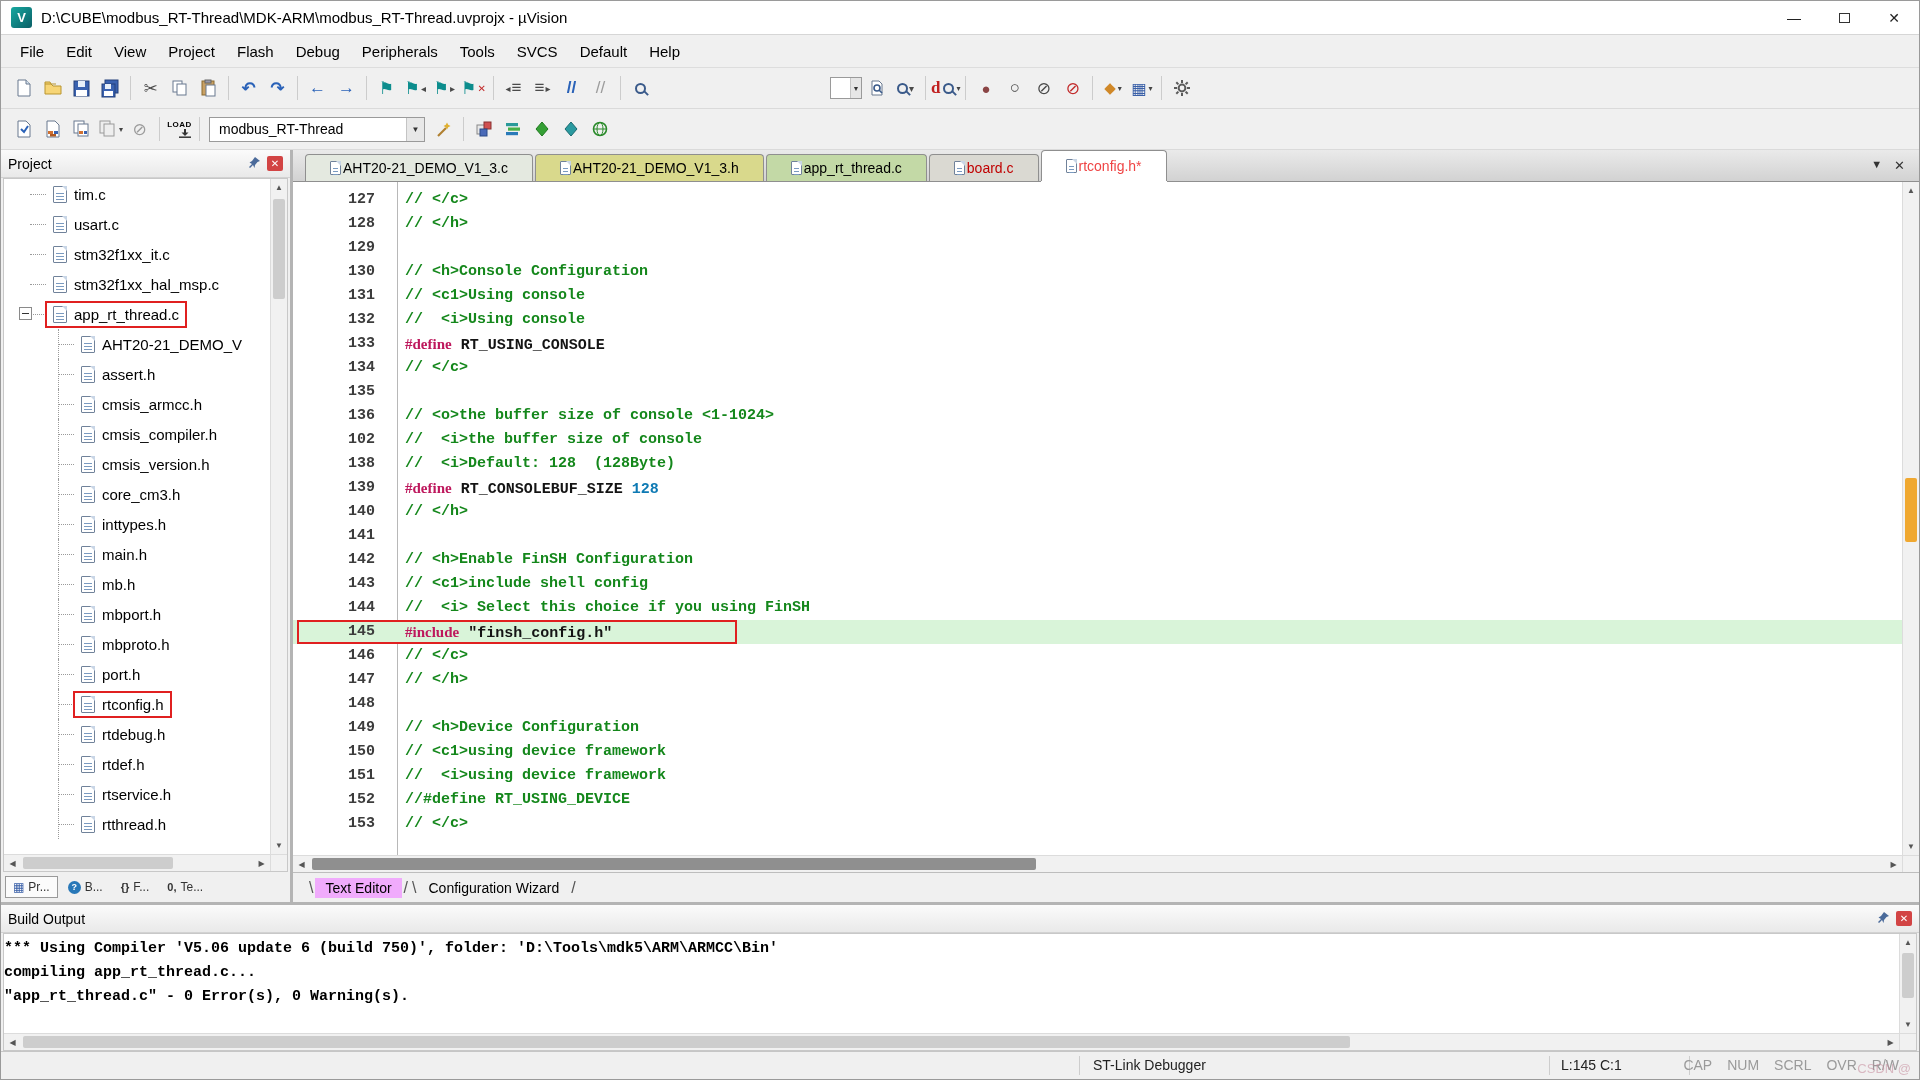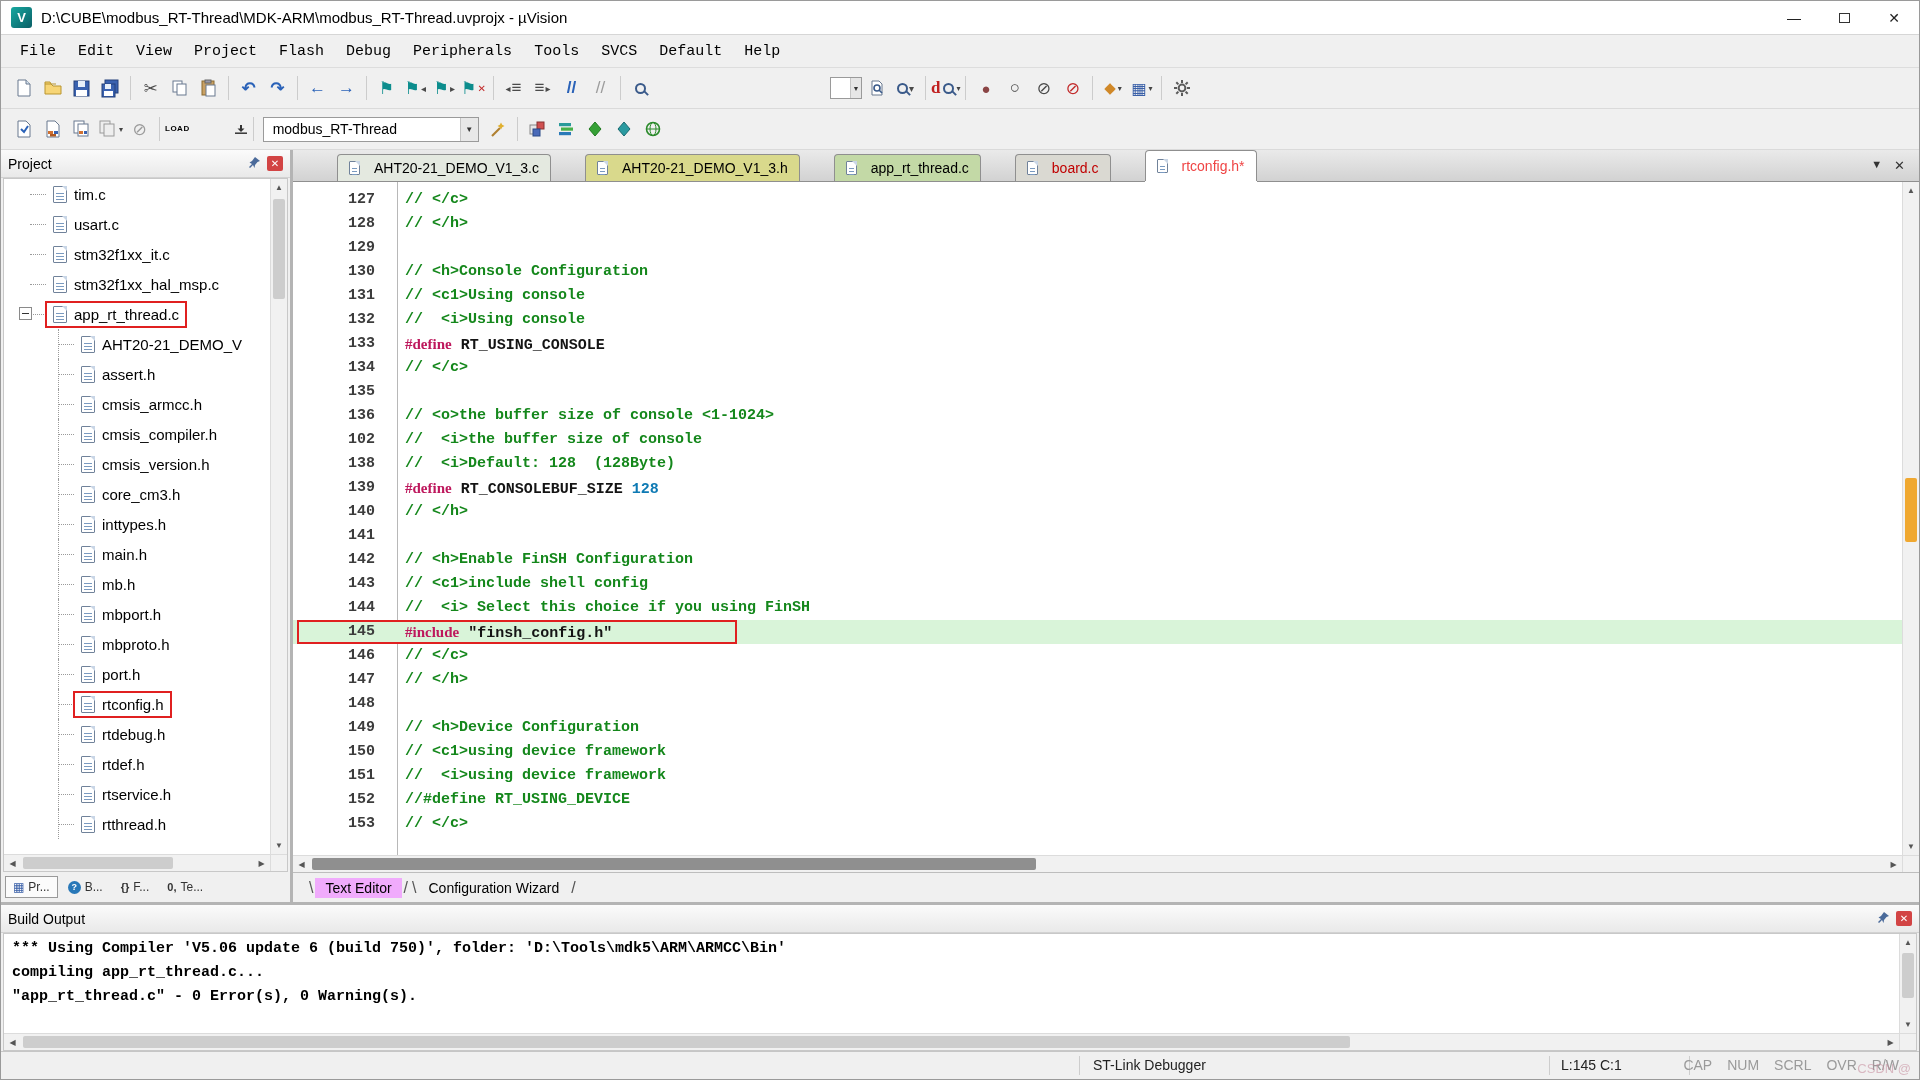--- a/index.html
+++ b/index.html
@@ -9,38 +9,38 @@
 
   
   .titlebar { height:34px; flex:none; background:#ffffff; display:flex; align-items:center; padding-left:10px; gap:9px; border-bottom:1px solid #d6d6d6; }
   .app-icon { width:21px; height:21px; border-radius:3px; background:linear-gradient(135deg,#18a8a0,#0a5f66); color:#fff; font-weight:bold; font-size:13px; display:flex; align-items:center; justify-content:center; }
   .title-text { font-size:15px; }
   .win-controls { margin-left:auto; display:flex; height:100%; }
   .win-btn { width:50px; display:flex; align-items:center; justify-content:center; color:#222; font-size:14px; }
   .restore-box { width:11px; height:10px; border:1.5px solid #333; }
 
   
-  .menubar { height:33px; flex:none; background:#f0f0f0; display:flex; align-items:center; padding-left:8px; font-size:15px; border-bottom:1px solid #dddddd;font-family:Liberation Mono, monospace; }
+  .menubar { height:33px; flex:none; background:#f0f0f0; display:flex; align-items:center; padding-left:8px; font-size:15px; border-bottom:1px solid #dddddd; }
   .menu-item { padding:5px 11px; }
 
   
   .toolbar { height:41px; flex:none; background:#f0f0f0; display:flex; align-items:center; padding:0 8px; border-bottom:1px solid #dadada; }
   .tbtn { min-width:29px; height:30px; display:flex; align-items:center; justify-content:center; font-size:17px; gap:1px; }
   .tsep { width:1px; height:24px; background:#cccccc; margin:0 5px; flex:none; }
   .ic-blue{color:#2a62b8;font-weight:bold;} .ic-teal{color:#0c8d8d;} .ic-dark{color:#4a4a4a;}
   .ic-red{color:#c22a2a;} .ic-gray{color:#9c9c9c;}
   .tiny { font-size:10px; }
   .dd { font-size:8px; color:#444; margin-left:1px; }
   .mag { width:11px; height:11px; border:2px solid #3a5a8a; border-radius:50%; position:relative; display:inline-block; }
   .mag::after { content:''; position:absolute; width:6px; height:2px; background:#3a5a8a; transform:rotate(45deg); right:-5px; bottom:-2px; }
   .dbg-d { color:#c02020; font-weight:bold; font-size:17px; font-family:"Liberation Serif",serif; margin-right:2px; }
   .mini-combo { width:32px; height:22px; background:#fff; border:1px solid #9a9a9a; display:flex; align-items:center; justify-content:flex-end; }
   .mini-combo .arr { width:11px; height:100%; background:#e6e6e6; border-left:1px solid #c4c4c4; font-size:7px; display:flex; align-items:center; justify-content:center; color:#333; }
   .spacer-wide { width:175px; flex:none; }
-  .load-ic { display:flex; flex-direction:row; align-items:flex-start; line-height:1;gap:44px; }
+  .load-ic { display:flex; flex-direction:column; align-items:flex-end; line-height:1; }
   .load-ic .ltxt { font-size:8px; font-weight:bold; letter-spacing:.5px; }
   .target-combo { width:216px; height:25px; background:#fff; border:1px solid #9a9a9a; display:flex; align-items:center; font-size:14px; padding-left:9px; margin:8px 4px; }
   .tc-arrow { margin-left:auto; width:18px; height:100%; background:#e8e8e8; border-left:1px solid #c4c4c4; display:flex; align-items:center; justify-content:center; font-size:8px; color:#333; }
 
   
   .main { flex:1; min-height:0; display:flex; background:#e8e8e8; }
 
   
   .project-panel { width:292px; flex:none; display:flex; flex-direction:column; background:#f0f0f0; border-right:3px solid #b4b4b4; }
   .panel-header { height:28px; flex:none; display:flex; align-items:center; padding:0 7px; font-size:14px; background:linear-gradient(#fbfbfb,#e9e9e9); border-bottom:1px solid #d2d2d2; gap:6px; }
@@ -74,21 +74,21 @@
   .panel-tabs { height:30px; flex:none; display:flex; align-items:center; gap:2px; padding:2px 4px; background:#f0f0f0; font-size:12px; }
   .ptab { display:flex; align-items:center; gap:4px; padding:3px 7px; border:1px solid transparent; color:#333; }
   .ptab.active { background:#fbfbfb; border-color:#9a9a9a; }
   .ptab-icon { font-size:12px; color:#3a60a8; font-weight:bold; }
   .books-icon { width:13px; height:13px; border-radius:50%; background:#2878b8; color:#fff; font-size:9px; display:flex; align-items:center; justify-content:center; font-weight:bold; }
   .braces-icon,.templates-icon { color:#333; font-weight:bold; font-size:11px; }
 
   
   .editor { flex:1; min-width:0; display:flex; flex-direction:column; background:#fff; }
   .tab-row { height:32px; flex:none; background:linear-gradient(#eaeaea,#d2d2d2); display:flex; align-items:flex-end; padding-left:12px; border-bottom:1px solid #8f8f8f; }
-  .etab { height:27px; display:flex; align-items:center; gap:14px; padding:0 11px; border:1px solid #8f8f8f; border-bottom:none; border-radius:4px 4px 0 0; margin-right:2px; font-size:14px; white-space:nowrap;margin-left:32px; }
+  .etab { height:27px; display:flex; align-items:center; gap:2px; padding:0 24px; border:1px solid #8f8f8f; border-bottom:none; border-radius:4px 4px 0 0; margin-right:2px; font-size:14px; white-space:nowrap; }
   .etab .doc-icon { width:11px; height:14px; }
   .etab.active { height:31px; position:relative; z-index:2; box-shadow:0 1px 0 #fff; }
   .tab-right { margin-left:auto; align-self:center; display:flex; gap:12px; padding:0 14px; color:#333; font-size:11px; }
   .code-wrap { flex:1; min-height:0; display:grid; grid-template-columns:1fr 17px; grid-template-rows:1fr 17px; background:#fff; }
   .code-lines { overflow:hidden; position:relative; padding-top:6px; font:bold 15px "Liberation Mono","DejaVu Sans Mono",monospace; }
   .code-lines::before { content:''; position:absolute; left:104px; top:0; bottom:0; width:1px; background:#b8b8b8; }
   .code-row { display:flex; height:24px; line-height:24px; position:relative; }
   .code-row.hl { background:var(--hl,#d9f4d9); }
   .ln { width:96px; flex:none; text-align:right; padding-right:14px; color:#3c3c3c; }
   .code-text { padding-left:16px; white-space:pre; }
@@ -101,21 +101,21 @@
   .ed-hthumb { background:#8f8f8f; }
   
   .ed-bottom { height:30px; flex:none; background:#f0f0f0; border-top:1px solid #bdbdbd; display:flex; align-items:center; padding-left:14px; font-size:14px; }
   .slash { color:#555; margin:0 2px; font-size:16px; }
   .btab { padding:2px 10px; }
   .btab.active { font-weight:normal; background:#f0abfc; }
 
   
   .bo { height:149px; flex:none; display:flex; flex-direction:column; border-top:3px solid #b4b4b4; background:#f0f0f0; }
   .bo-grid { flex:1; min-height:0; margin:0 2px; display:grid; grid-template-columns:1fr 17px; grid-template-rows:1fr 17px; background:#fff; border:1px solid #c8c8c8; }
-  .bo-lines { overflow:hidden; padding:3px 8px; font:bold 15px "Liberation Mono","DejaVu Sans Mono",monospace; line-height:24px; white-space:pre; }
+  .bo-lines { overflow:hidden; padding:3px 0; font:bold 15px "Liberation Mono","DejaVu Sans Mono",monospace; line-height:24px; white-space:pre; }
 
   
   .statusbar { height:28px; flex:none; background:#f0f0f0; border-top:1px solid #c6c6c6; position:relative; font-size:14px; color:#222; }
   .st-sep { position:absolute; top:4px; bottom:4px; width:1px; background:#cdcdcd; }
   .st-debugger { position:absolute; left:1092px; top:5px; }
   .st-cursor { position:absolute; left:1560px; top:5px; }
   .st-flags { position:absolute; right:20px; top:5px; display:flex; gap:15px; color:#9a9a9a; }
   .watermark { position:absolute; right:8px; bottom:3px; color:#c58a9b; opacity:.55; font-size:13px; pointer-events:none; z-index:5; }
 </style>
 </head>

